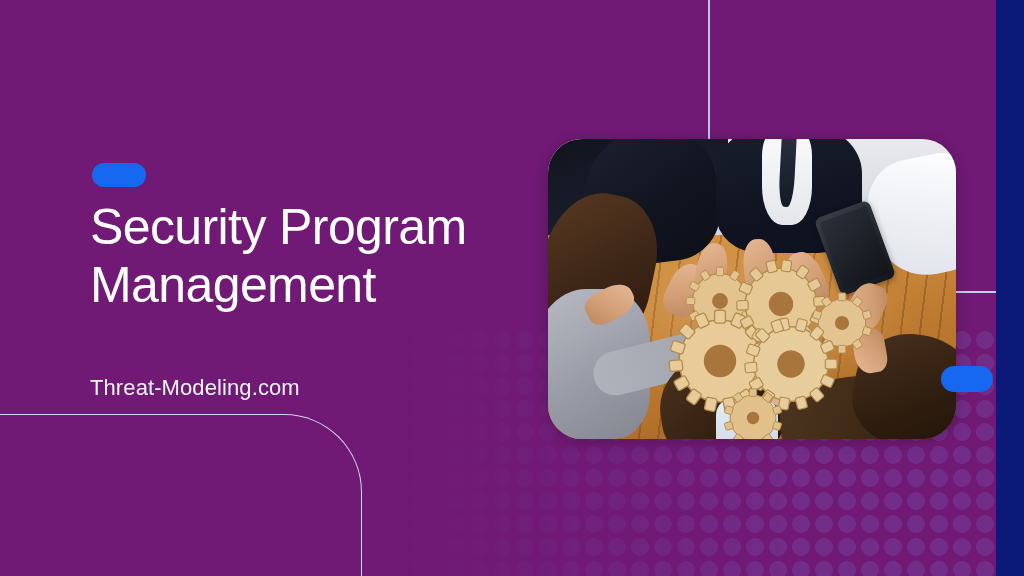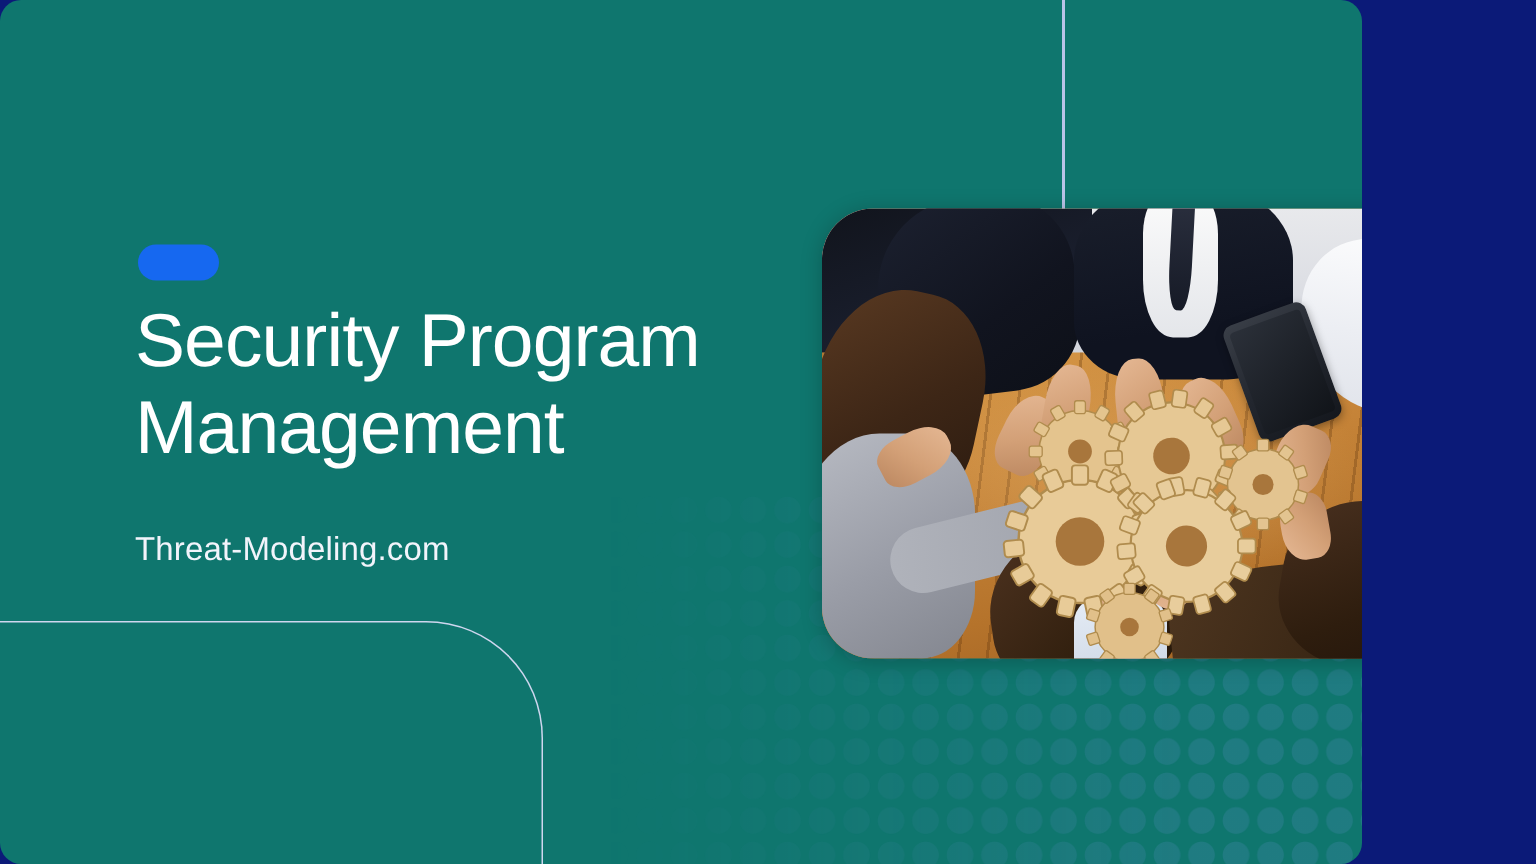--- a/index.html
+++ b/index.html
@@ -4,24 +4,23 @@
 <style>
   * { margin:0; padding:0; box-sizing:border-box; }
   html, body {
     width:1024px; height:576px;
     overflow:hidden;
     background:#0b1a78;
     font-family:"Liberation Sans", sans-serif;
   }
   .slide {
     position:relative;
-    width:908px; height:576px;
-    background:#0f766e;
+    width:996px; height:576px;
+    background:#701a75;
     overflow:hidden;
-    border-radius:14px;
   }
 
   
   .dot-grid {
     position:absolute;
     left:400px; top:330px;
     width:624px; height:246px;
     background-image:radial-gradient(circle at 10px 10px, rgba(120,150,230,0.16) 8.6px, rgba(120,150,230,0) 9.2px);
     background-size:23px 23px;
     -webkit-mask-image:linear-gradient(to right, rgba(0,0,0,0) 0%, rgba(0,0,0,0.25) 22%, rgba(0,0,0,1) 62%, rgba(0,0,0,1) 100%);
@@ -65,21 +64,21 @@
   .text-block { position:absolute; left:90px; top:198px; width:430px; }
   .title {
     color:#ffffff;
     font-size:50px;
     font-weight:400;
     line-height:1.16;
     letter-spacing:-0.6px;
     white-space:pre-line;
   }
   .subtitle {
-    margin-top:39px;
+    margin-top:61px;
     color:#f2f4fb;
     font-size:22px;
     font-weight:400;
     letter-spacing:0.1px;
   }
 
   
   .photo-card {
     position:absolute;
     left:548px; top:139px;

